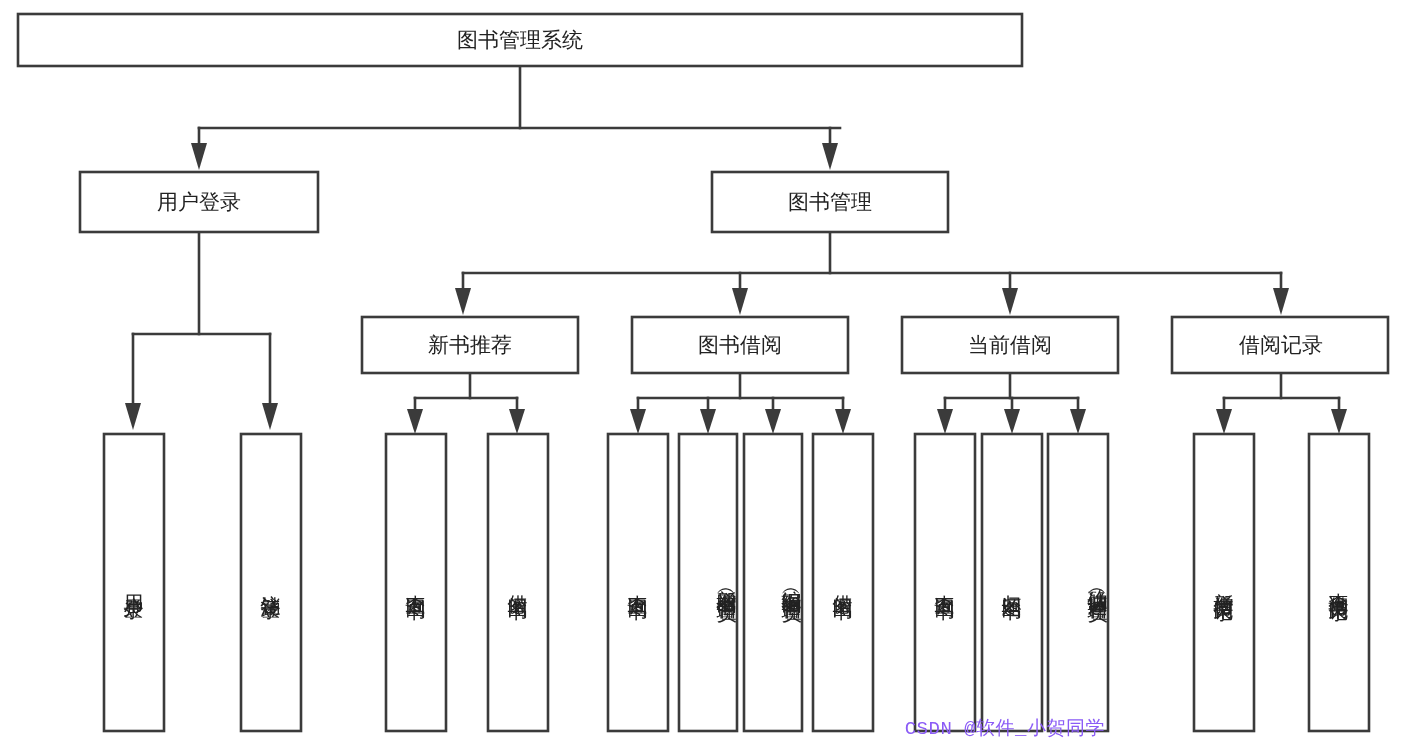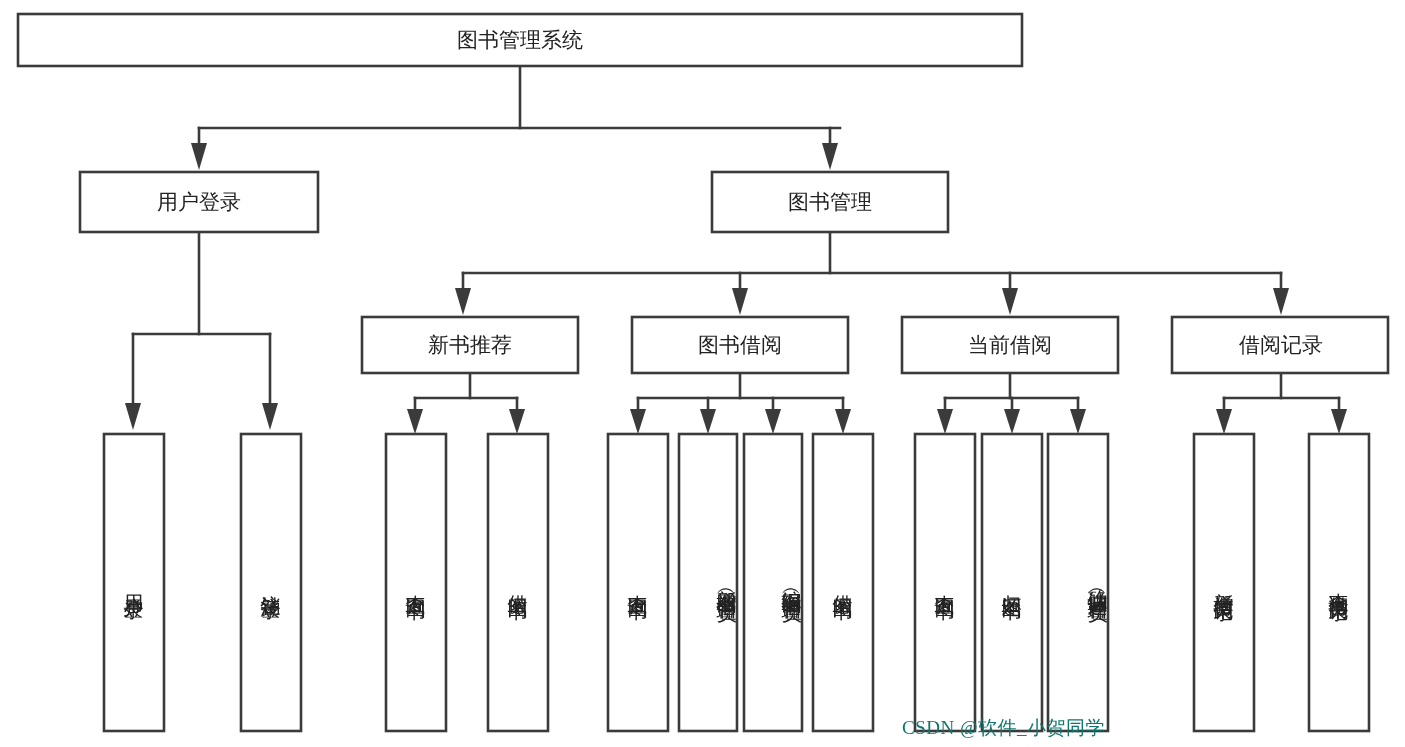--- a/index.html
+++ b/index.html
@@ -58,23 +58,23 @@
     color: #222222;
     letter-spacing: 2px;
     white-space: nowrap;
     text-align: center;
     pointer-events: none;
   }
   .watermark {
     position: absolute;
     right: 10px;
     bottom: 6px;
-    font-family: Liberation Serif, serif;
+    font-family: Liberation Mono, monospace;
     font-size: 19px;
-    color: #0f766e;
+    color: #8b5cf6;
     white-space: nowrap;
     letter-spacing: 0.5px;
   }
 </style>
 </head>
 <body>
 
 <div id="diagram-root">
 
   <svg class="diagram-canvas" viewBox="0 0 1405 747">

